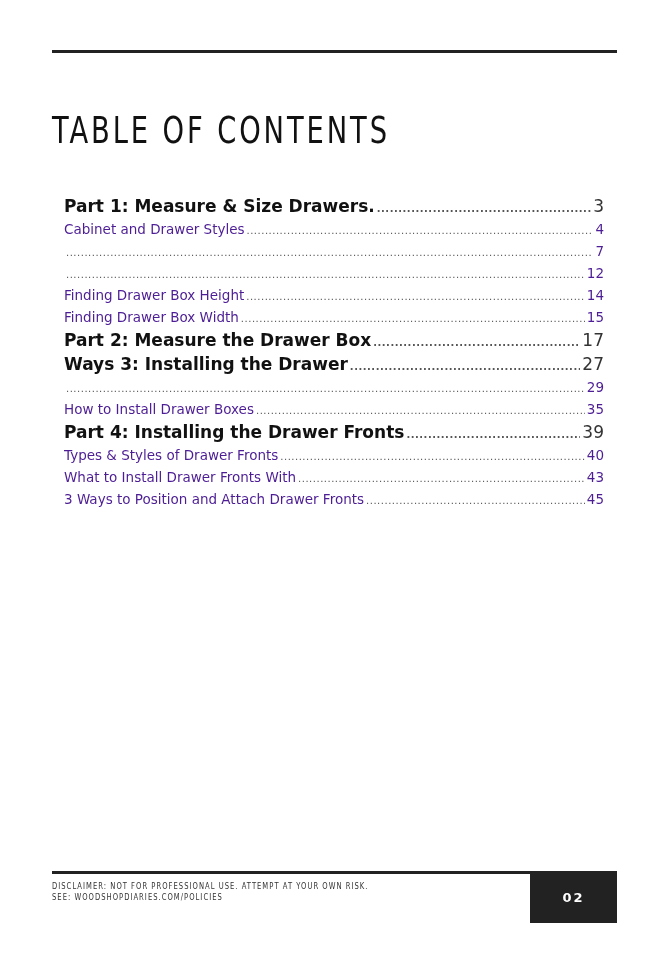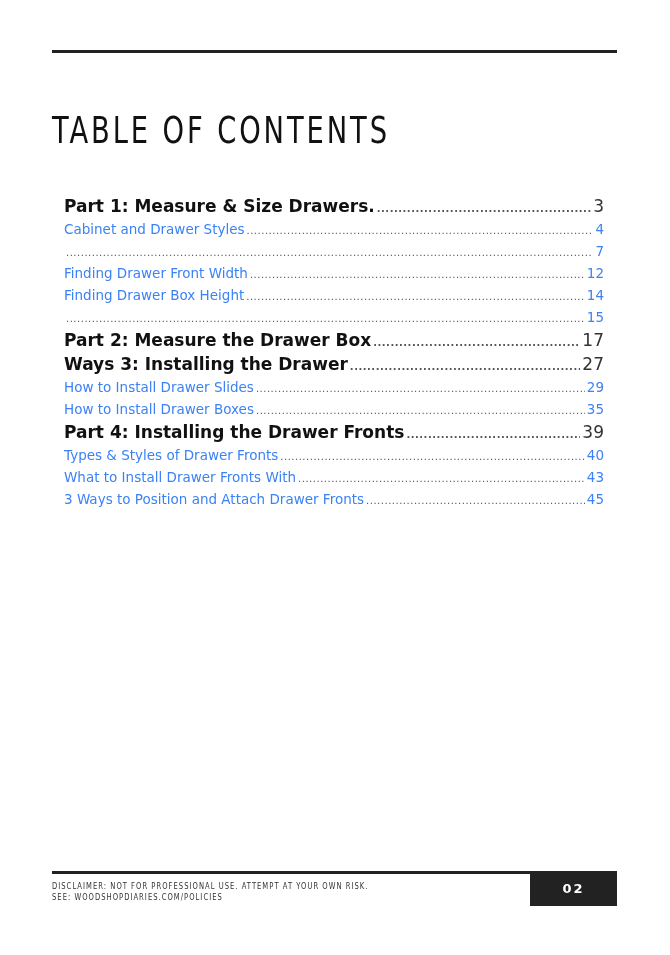--- a/index.html
+++ b/index.html
@@ -7,24 +7,24 @@
   .top-rule { position:absolute; left:52px; top:50px; width:565px; height:3px; background:#222; }
   .title { position:absolute; left:52px; top:108px; font-family:"DejaVu Sans", sans-serif; font-size:38px; letter-spacing:4px; transform:scaleX(0.72); transform-origin:left top; color:#111; font-weight:normal; white-space:nowrap; }
   .toc { position:absolute; left:64px; top:194px; width:540px;text-align:right; }
   .row { display:flex; align-items:baseline; white-space:nowrap; overflow:hidden; }
   .row .lbl { flex:0 0 auto; }
   .row .dots { flex:1 1 auto; overflow:hidden; white-space:nowrap; color:#555; font-size:10px; letter-spacing:0.5px; margin:0 2px; }
   .row .dots::before { content:"........................................................................................................................................................................................................................"; }
   .row .pg { flex:0 0 auto; }
   .row.part { font-size:17px; font-weight:bold; height:24px; line-height:24px; color:#111; }
   .row.part .pg { font-weight:normal; color:#333; font-size:17px; }
-  .row.sub { font-size:13.5px; font-weight:normal; height:22px; line-height:22px; color:#3b82f6; }
+  .row.sub { font-size:13.5px; font-weight:normal; height:22px; line-height:22px; color:#4c1d95; }
   .footer-rule { position:absolute; left:52px; top:871px; width:480px; height:3px; background:#222; }
   .footer-text { position:absolute; left:52px; top:881px; font-size:8px; letter-spacing:1.2px; color:#333; line-height:11px; transform:scaleX(0.85); transform-origin:left top; white-space:nowrap; }
-  .page-box { position:absolute; left:530px; top:871px; width:87px; height:35px; background:#222; color:#fff; font-size:13px; font-weight:bold; letter-spacing:2px; display:flex; align-items:center; justify-content:center; }
+  .page-box { position:absolute; left:530px; top:871px; width:87px; height:52px; background:#222; color:#fff; font-size:13px; font-weight:bold; letter-spacing:2px; display:flex; align-items:center; justify-content:center; }
 </style>
 </head>
 <body>
 
 <div class="top-rule"></div>
 
 <h1 class="title" style="margin:0;">TABLE OF CONTENTS</h1>
 
 <div class="toc">
   <div class="row part">
@@ -35,45 +35,44 @@
   <div class="row sub">
       <span class="lbl">Cabinet and Drawer Styles</span>
       <span class="dots"></span>
       <span class="pg">4</span>
     </div>
   <div class="row sub">
       <span class="dots"></span>
       <span class="pg">7</span>
     </div>
   <div class="row sub">
-      <span class="lbl">Finding Drawer Front Width</span>
       <span class="dots"></span>
       <span class="pg">12</span>
     </div>
   <div class="row sub">
       <span class="lbl">Finding Drawer Box Height</span>
       <span class="dots"></span>
       <span class="pg">14</span>
     </div>
   <div class="row sub">
+      <span class="lbl">Finding Drawer Box Width</span>
       <span class="dots"></span>
       <span class="pg">15</span>
     </div>
   <div class="row part">
       <span class="lbl">Part 2: Measure the Drawer Box</span>
       <span class="dots"></span>
       <span class="pg">17</span>
     </div>
   <div class="row part">
       <span class="lbl">Ways 3: Installing the Drawer</span>
       <span class="dots"></span>
       <span class="pg">27</span>
     </div>
   <div class="row sub">
-      <span class="lbl">How to Install Drawer Slides</span>
       <span class="dots"></span>
       <span class="pg">29</span>
     </div>
   <div class="row sub">
       <span class="lbl">How to Install Drawer Boxes</span>
       <span class="dots"></span>
       <span class="pg">35</span>
     </div>
   <div class="row part">
       <span class="lbl">Part 4: Installing the Drawer Fronts</span>

